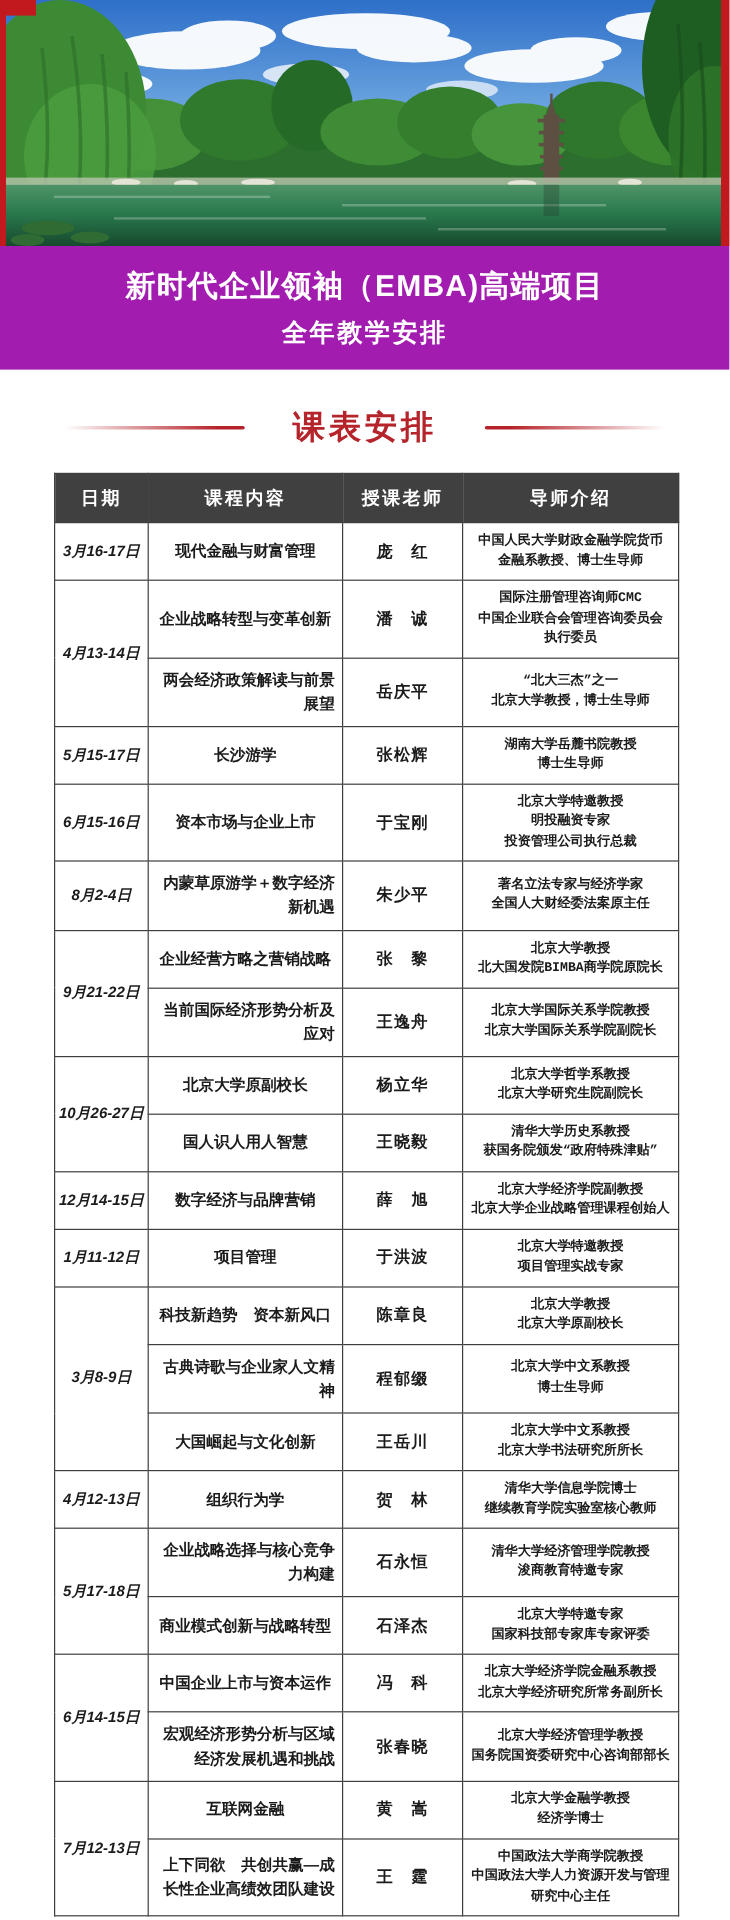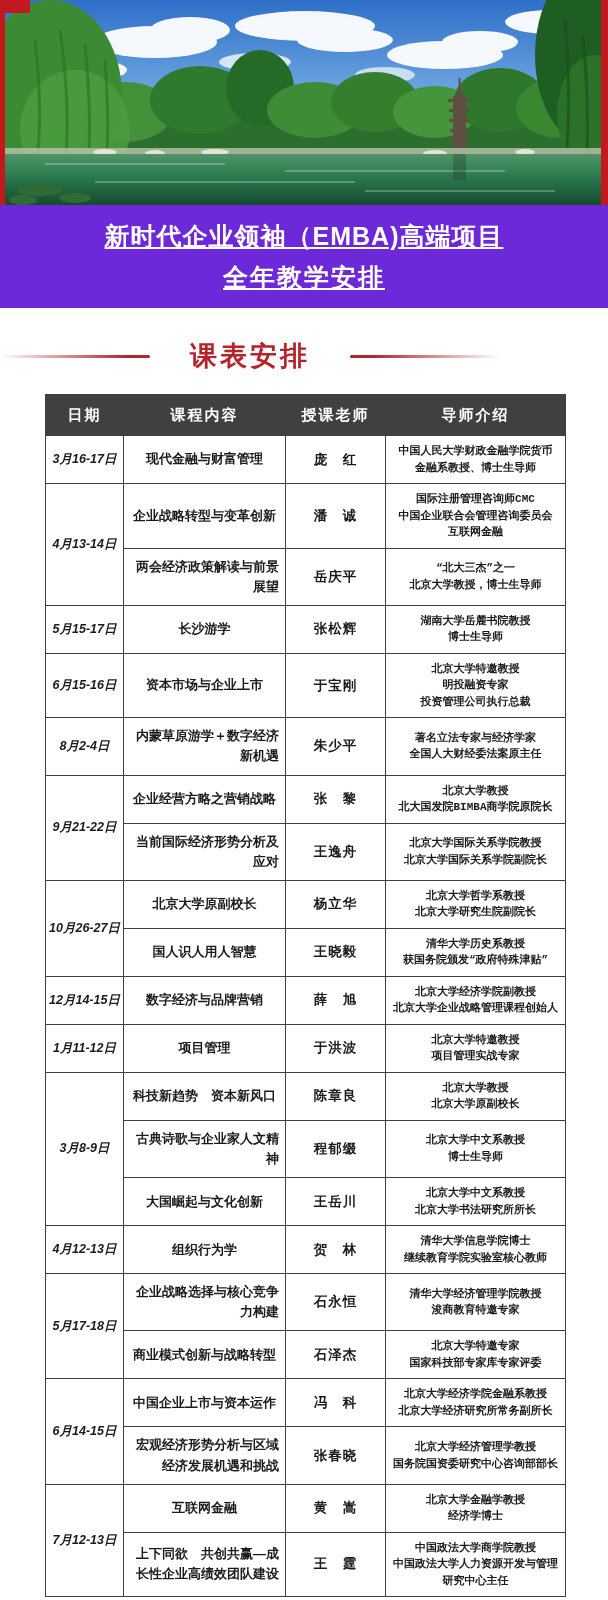--- a/index.html
+++ b/index.html
@@ -14,32 +14,31 @@
   
   .hero { position:relative; width:608px; height:205px; background:#c2191f; overflow:hidden; }
   .hero svg { position:absolute; left:5px; top:0; display:block; }
   .edge { position:absolute; top:0; height:205px; background:#c2191f; z-index:3; }
   .edge.left  { left:0; width:5px; }
   .edge.right { right:0; width:7px; }
   .corner-patch { position:absolute; left:0; top:0; width:30px; height:13px; background:#c2191f; z-index:3; }
 
   
   .banner {
-    width:608px; height:103px; background:#6d28d9; color:#ffffff;
+    width:608px; height:103px; background:#a21caf; color:#ffffff;
     display:flex; flex-direction:column; align-items:center; justify-content:center;
     gap:8px;
-    text-decoration:underline;
   }
   .banner .line1 { font-size:25px; font-weight:700; letter-spacing:1px; }
-  .banner .line2 { font-size:25px; font-weight:700; letter-spacing:2px; }
+  .banner .line2 { font-size:21px; font-weight:700; letter-spacing:2px; }
 
   
   .section-head {
     margin-top:28px; height:40px;
-    display:flex; align-items:center; 
+    display:flex; align-items:center; justify-content:center;
   }
   .section-title { color:#b5242b; font-size:27px; font-weight:700; letter-spacing:3px; margin:0 40px; }
   .rule { width:150px; height:3px; border-radius:2px; }
   .rule-l { background:linear-gradient(to right, rgba(194,25,31,0), #b5242b 85%); }
   .rule-r { background:linear-gradient(to left,  rgba(194,25,31,0), #b5242b 85%); }
 
   
   table.schedule {
     margin:18px 0 0 45px; width:520px;
     border-collapse:collapse; table-layout:fixed;
@@ -195,21 +194,21 @@
         <td class="teacher">庞　红</td>
         <td class="intro">中国人民大学财政金融学院货币
 金融系教授、博士生导师</td>
       </tr>
       <tr>
         <td class="date" rowspan="2">4月13-14日</td>
         <td class="course">企业战略转型与变革创新</td>
         <td class="teacher">潘　诚</td>
         <td class="intro">国际注册管理咨询师CMC
 中国企业联合会管理咨询委员会
-互联网金融</td>
+执行委员</td>
       </tr>
       <tr>
         <td class="course align-left">两会经济政策解读与前景展望</td>
         <td class="teacher">岳庆平</td>
         <td class="intro">“北大三杰”之一
 北京大学教授，博士生导师</td>
       </tr>
       <tr>
         <td class="date">5月15-17日</td>
         <td class="course">长沙游学</td>

